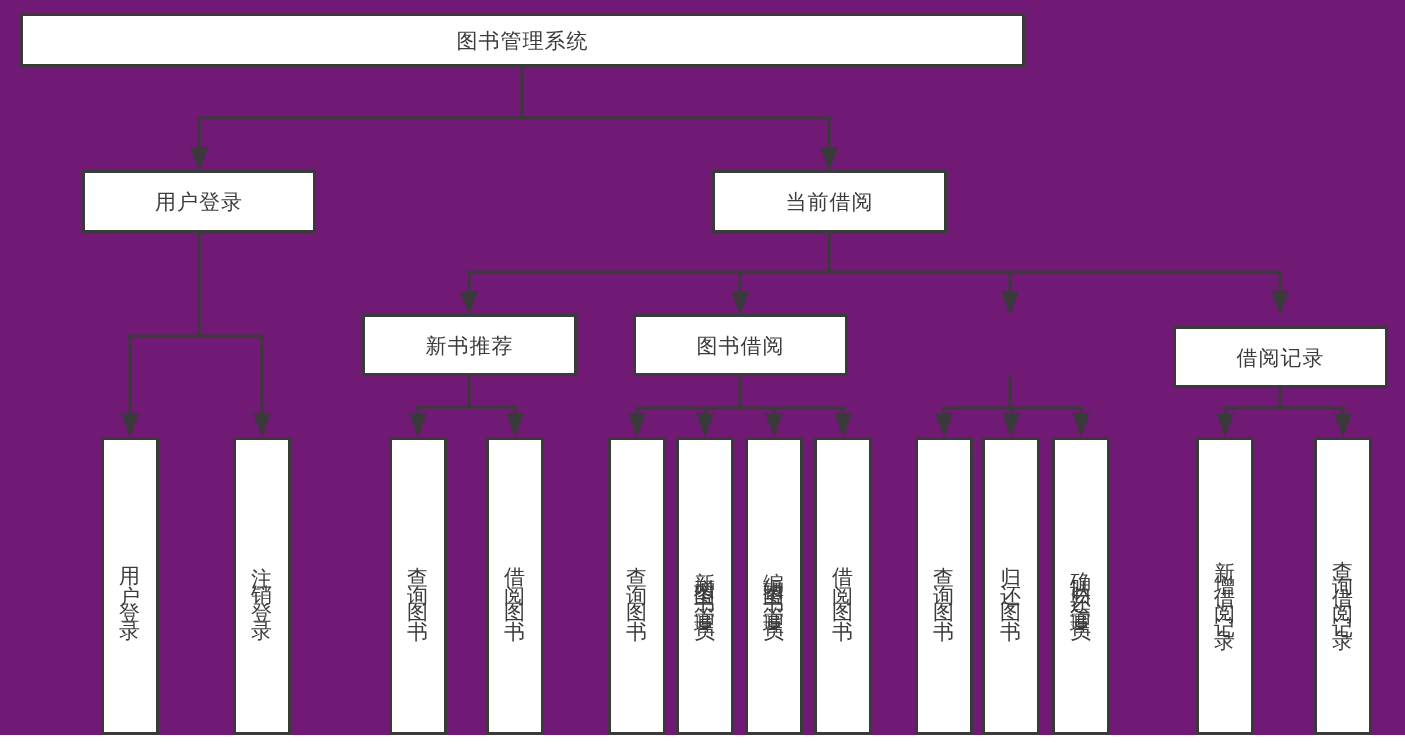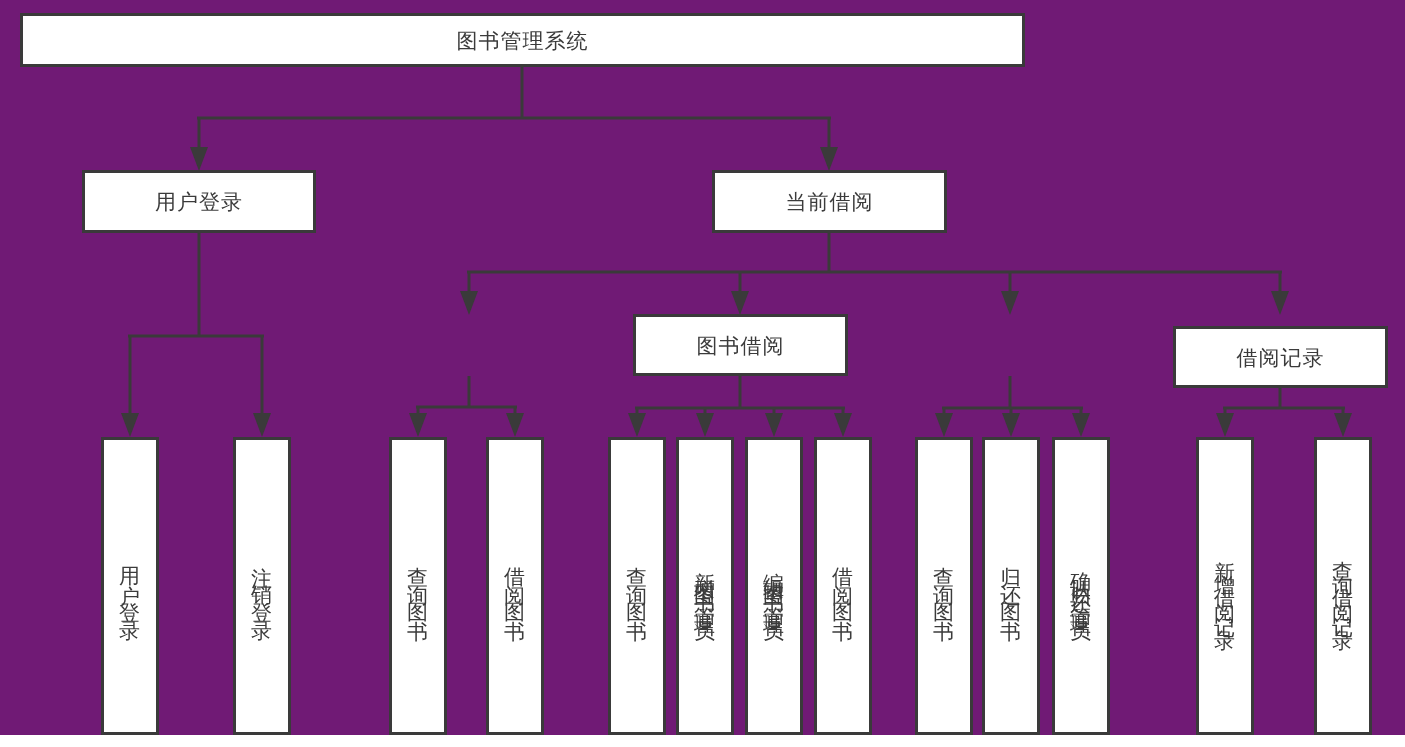--- a/index.html
+++ b/index.html
@@ -99,20 +99,23 @@
     <span class="hlabel">图书管理系统</span>
   </div>
 
   <div class="node" style="left:82px;top:170px;width:234px;height:63px;">
     <span class="hlabel">用户登录</span>
   </div>
   <div class="node" style="left:712px;top:170px;width:235px;height:63px;">
     <span class="hlabel">当前借阅</span>
   </div>
 
+  <div class="node" style="left:362px;top:314px;width:215px;height:62px;">
+    <span class="hlabel">新书推荐</span>
+  </div>
   <div class="node" style="left:633px;top:314px;width:215px;height:62px;">
     <span class="hlabel">图书借阅</span>
   </div>
   <div class="node" style="left:1173px;top:314px;width:215px;height:62px;margin-top:12px;">
     <span class="hlabel">借阅记录</span>
   </div>
 
   <div class="node" style="left:101px;top:437px;width:58px;height:298px;">
     <span class="vlabel" style="letter-spacing: 18px;">用户登录</span>
   </div>

